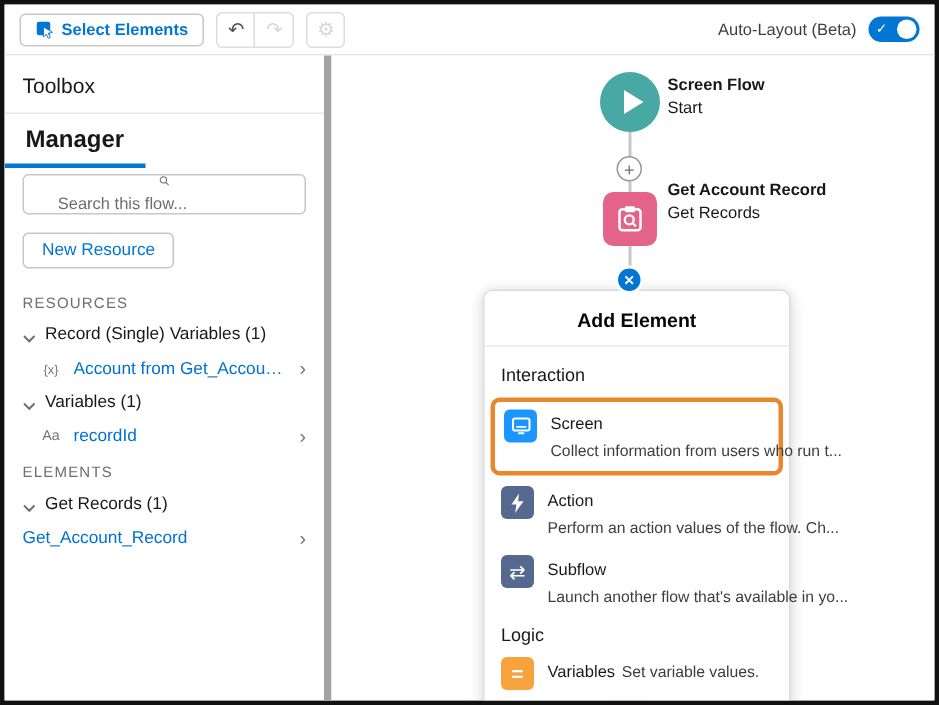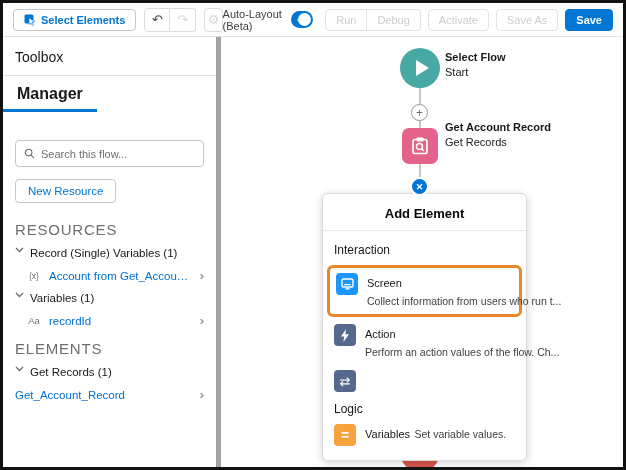--- a/index.html
+++ b/index.html
@@ -34,26 +34,26 @@
   .btn-pairs .btn:last-child{border-radius:0 4px 4px 0;border-left:none;}
   .btn.disabled{color:var(--disabled-text);border-color:#e4e2e0;cursor:default;}
   .btn-save{background:var(--brand-blue);border-color:var(--brand-blue);color:#fff;font-weight:bold;}
 
   
   .body{flex:1;display:flex;min-height:0;}
   .sidebar{width:218px;flex:0 0 218px;border-right:5px solid #a3a3a3;background:#fff;overflow:hidden;}
   .toolbox-title{font-size:14px;color:var(--text-dark);padding:12px 12px 10px;}
   .toolbox-divider{border-bottom:1px solid #e5e5e5;}
   .tab{display:inline-block;font-size:16px;font-weight:bold;color:var(--text-dark);padding:9px 14px 6px;border-bottom:3px solid var(--brand-blue);cursor:pointer;}
-  .search-wrap{margin:28px 12px 4px;display:flex;align-items:center;gap:6px;border:1px solid #c9c7c5;border-radius:4px;height:27px;padding:0 8px;background:#fff;}
+  .search-wrap{margin:4px 12px 4px;display:flex;align-items:center;gap:6px;border:1px solid #c9c7c5;border-radius:4px;height:27px;padding:0 8px;background:#fff;flex-direction:column;}
   .search-wrap input{border:none;outline:none;flex:1;font-family:inherit;font-size:11px;color:#3e3e3c;background:transparent;}
   .search-wrap input::placeholder{color:#706e6b;}
   .new-resource{margin:8px 12px 10px;display:inline-block;font-size:11.5px;color:var(--brand-blue);border:1px solid #c9c7c5;border-radius:4px;padding:5px 12px;background:#fff;cursor:pointer;}
-  .section-label{font-size:15px;color:var(--muted);letter-spacing:.8px;padding:8px 12px 4px;}
-  .tree-row{display:flex;align-items:flex-start;gap:6px;padding:5px 12px;font-size:11.5px;color:var(--text-dark);cursor:pointer;}
+  .section-label{font-size:10px;color:var(--muted);letter-spacing:.8px;padding:8px 12px 4px;}
+  .tree-row{display:flex;align-items:flex-end;gap:6px;padding:5px 12px;font-size:11.5px;color:var(--text-dark);cursor:pointer;}
   .tree-row .chev{flex:0 0 auto;display:inline-flex;color:#706e6b;}
   .tree-link{display:flex;align-items:center;gap:6px;padding:5px 12px 5px 12px;font-size:11.5px;cursor:pointer;}
   .tree-link .var-ic{flex:0 0 18px;color:#747474;font-size:8.5px;text-align:center;}
   .tree-link a{color:var(--link-blue);text-decoration:none;flex:1;overflow:hidden;white-space:nowrap;text-overflow:ellipsis;}
   .tree-link .right-chev{color:#747474;font-size:13px;line-height:1;}
   .indent1{padding-left:22px;}
 
   
   .canvas{flex:1;position:relative;background:#fff;overflow:hidden;}
   .connector{position:absolute;width:2px;background:var(--line-gray);left:198px;}
@@ -113,29 +113,20 @@
         </button>
 
       <div class="autolayout">
         <span>Auto-Layout (Beta)</span>
         <span class="toggle">
           <span class="check">✓</span>
           <span class="knob"></span>
         </span>
       </div>
 
-      <div class="topbar-actions">
-        <span class="btn-pairs">
-          <button class="btn disabled">Run</button>
-          <button class="btn disabled">Debug</button>
-        </span>
-        <button class="btn disabled">Activate</button>
-        <button class="btn disabled">Save As</button>
-        <button class="btn btn-save">Save</button>
-      </div>
     </div>
 
     <div class="body">
 
       <div class="sidebar">
         <div class="toolbox-title">Toolbox</div>
         <div class="toolbox-divider"></div>
         <div class="tab">Manager</div>
 
         <div class="search-wrap">
@@ -198,21 +189,21 @@
 
         <div class="connector" style="top:51px;height:16px;"></div>
         <div class="connector" style="top:84px;height:7px;"></div>
         <div class="connector" style="top:127px;height:15px;"></div>
         <div class="connector" style="top:376px;height:20px;"></div>
 
         <div class="node-circle start-node">
           <span class="play-tri"></span>
         </div>
         <div class="node-label" style="top:13px;">
-          <b>Select Flow</b>
+          <b>Screen Flow</b>
           <span>Start</span>
         </div>
 
         <div class="node-circle plus-node">
           <span>+</span>
         </div>
 
         <div class="getrec-node">
           <svg width="20" height="20" viewBox="0 0 20 20">
             <rect x="3" y="3.5" width="14" height="14" rx="2" fill="none" stroke="#fff" stroke-width="1.7"></rect>
@@ -259,20 +250,24 @@
                 </svg>
               </span>
               <span class="el-texts">
                 <span class="el-title">Action</span>
                 <span class="el-desc">Perform an action values of the flow. Ch...</span>
               </span>
             </div>
 
             <div class="el-row">
               <span class="el-icon ic-subflow">⇄</span>
+              <span class="el-texts">
+                <span class="el-title">Subflow</span>
+                <span class="el-desc">Launch another flow that's available in yo...</span>
+              </span>
             </div>
 
             <div class="popup-section-h">Logic</div>
 
             <div class="el-row" style="margin-bottom:4px;">
               <span class="el-icon ic-assign">=</span>
               <span class="el-texts">
                 <span class="el-title">Variables</span>
                 <span class="el-desc">Set variable values.</span>
               </span>

